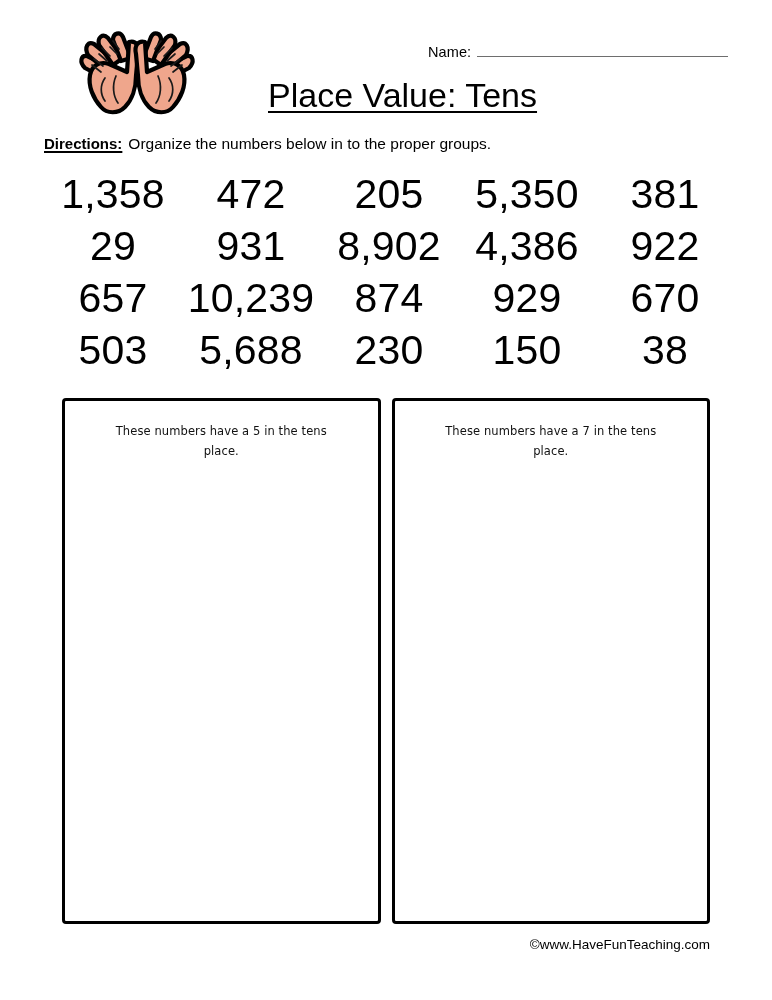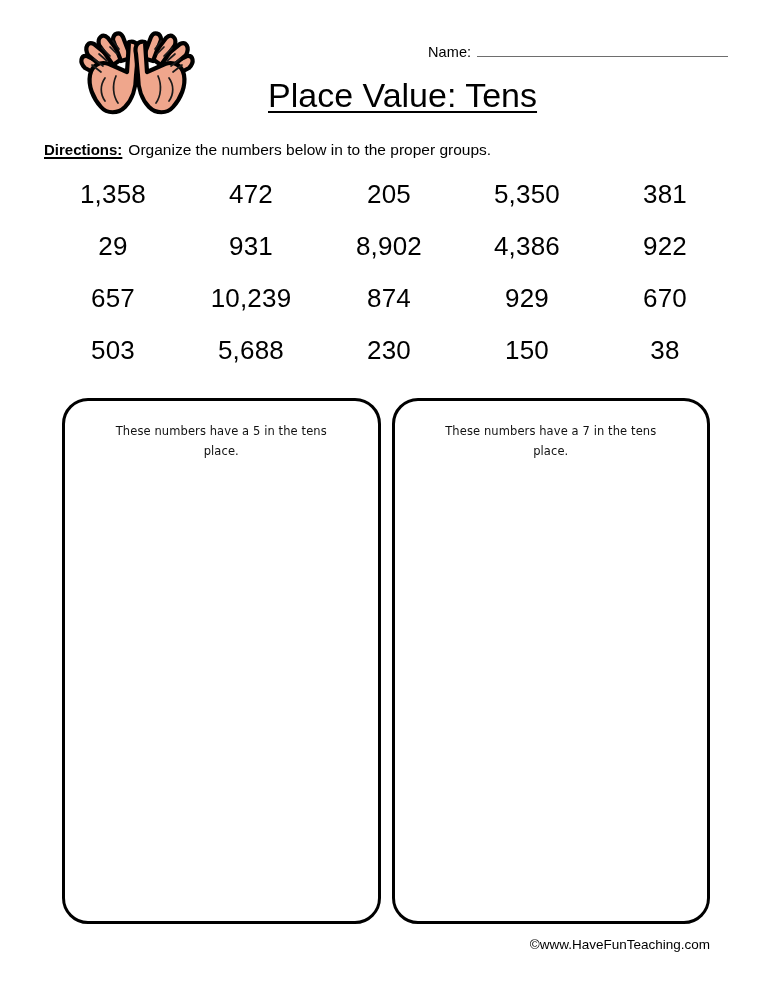--- a/index.html
+++ b/index.html
@@ -67,21 +67,21 @@
     white-space: nowrap;
     text-decoration: underline;
     text-underline-offset: 4px;
     text-decoration-thickness: 2px;
   }
 
   
   #directions-row {
     position: absolute;
     left: 44px;
-    top: 140px;
+    top: 134px;
     display: flex;
     align-items: center;
     white-space: nowrap;
   }
   #directions-label {
     font-size: 15px;
     line-height: 20px;
     font-weight: bold;
     text-decoration: underline;
     text-underline-offset: 2px;
@@ -102,21 +102,21 @@
   }
   .number-row {
     display: flex;
     width: 100%;
     height: 52px;
     align-items: center;
   }
   .number-cell {
     flex: 1 1 0;
     text-align: center;
-    font-size: 26px;
+    font-size: 41px;
     line-height: 40px;
     letter-spacing: 0.2px;
   }
 
   
   #sort-boxes {
     position: absolute;
     left: 62px;
     top: 398px;
     width: 648px;
@@ -126,21 +126,21 @@
     gap: 15px;
   }
   .box-row {
     display: flex;
     flex: 1 1 0;
     gap: 11px;
   }
   .sort-box {
     flex: 1 1 0;
     border: 3.2px solid #000000;
-    border-radius: 26px;
+    border-radius: 4px;
     background: #ffffff;
     box-sizing: border-box;
     padding-top: 20px;
   }
   .sort-box-label {
     display: block;
     margin: 0 auto;
     width: 80%;
     text-align: center;
     font-family: "DejaVu Sans", sans-serif;

